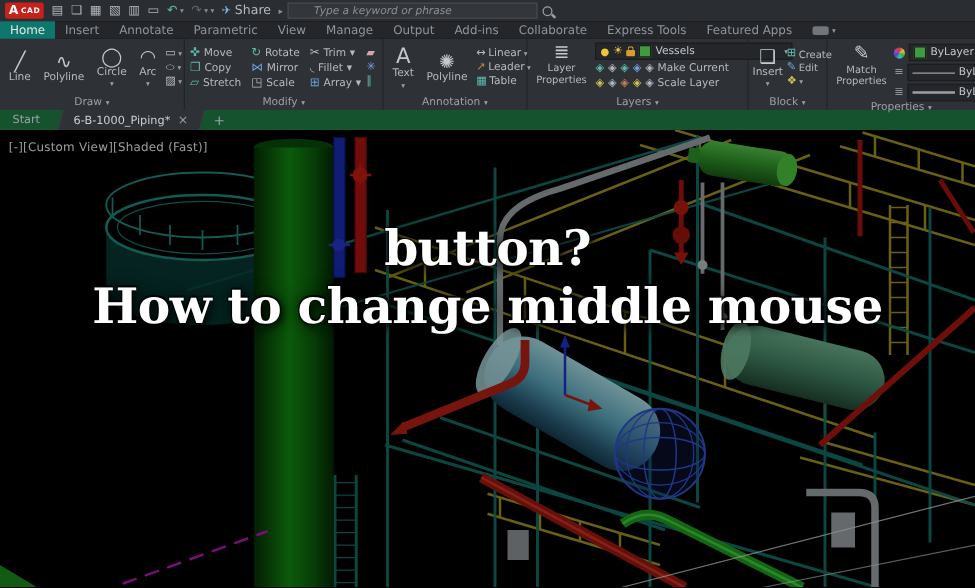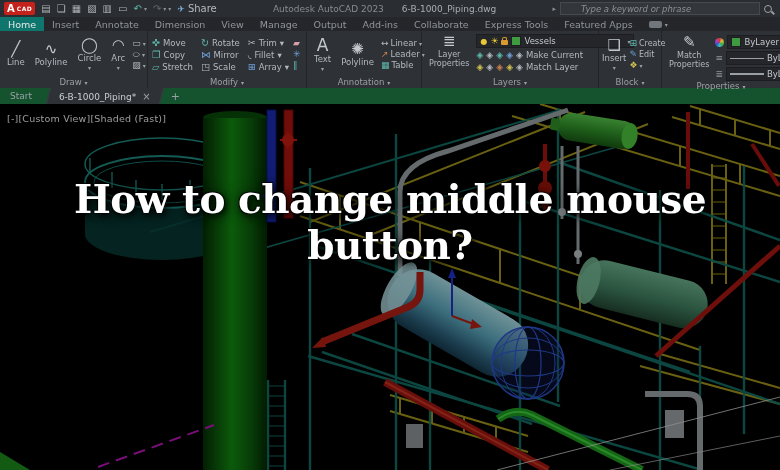--- a/index.html
+++ b/index.html
@@ -107,36 +107,32 @@
       <span class="ic teal">↶</span>
       <span class="chv">▾</span>
       <span class="ic dim">↷</span>
       <span class="chv">▾</span>
       <span class="chv">▾</span>
       <span class="share">
         <span class="plane">✈</span>
         <span>Share</span>
       </span>
     </div>
-    <div class="title-center">
-      <span class="app-title">Autodesk AutoCAD 2023</span>
-      <span class="doc-title">6-B-1000_Piping.dwg</span>
-    </div>
     <div class="search">
       <span class="collapse">▸</span>
       <input placeholder="Type a keyword or phrase" style="">
       <span class="mag"></span>
     </div>
   </div>
 
   <div class="tabrow">
     <span class="rtab active">Home</span>
     <span class="rtab">Insert</span>
     <span class="rtab">Annotate</span>
-    <span class="rtab">Dimension</span>
+    <span class="rtab">Parametric</span>
     <span class="rtab">View</span>
     <span class="rtab">Manage</span>
     <span class="rtab">Output</span>
     <span class="rtab">Add-ins</span>
     <span class="rtab">Collaborate</span>
     <span class="rtab">Express Tools</span>
     <span class="rtab">Featured Apps</span>
     <span class="ribbon-toggle">
       <span class="pill"></span>
       <span class="chv">▾</span>
@@ -304,21 +300,21 @@
             <span class="g blue">◈</span>
             <span class="g gray">◈</span>
             <span>Make Current</span>
           </div>
           <div class="cluster">
             <span class="g yel">◈</span>
             <span class="g gray">◈</span>
             <span class="g orange">◈</span>
             <span class="g yel">◈</span>
             <span class="g gray">◈</span>
-            <span>Match Layer</span>
+            <span>Scale Layer</span>
           </div>
         </div>
       </div>
       <div class="panel-label">
         <span>Layers</span>
         <span class="chv">▾</span>
       </div>
     </div>
 
     <div class="panel" style="width:62px;">
@@ -578,17 +574,17 @@
 
       <path d="M98,363 L214,321" stroke="#b517b5" stroke-width="2" stroke-dasharray="12 7"></path>
       <path d="M0,348 L30,366 L0,366 Z" fill="#1d8a1d"></path>
     </svg>
 
     <div class="vp-dim"></div>
 
     <div class="vp-controls">[-][Custom View][Shaded (Fast)]</div>
 
     <div class="big-title">
+      <div>button?</div>
       <div>How to change middle mouse</div>
-      <div>button?</div>
     </div>
   </div>
 </div>
 
 </body></html>

